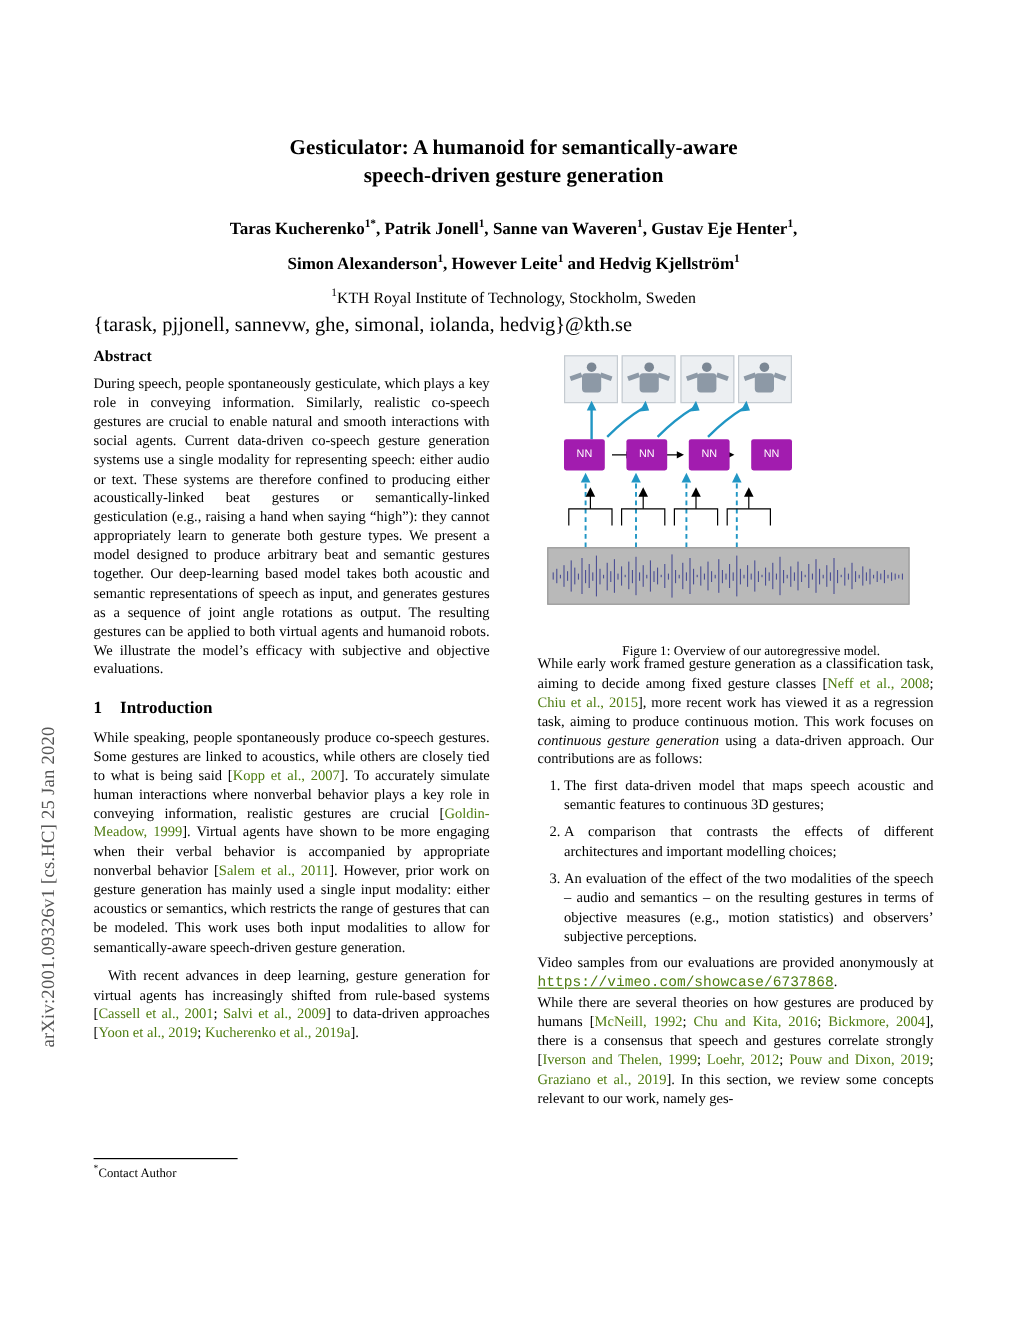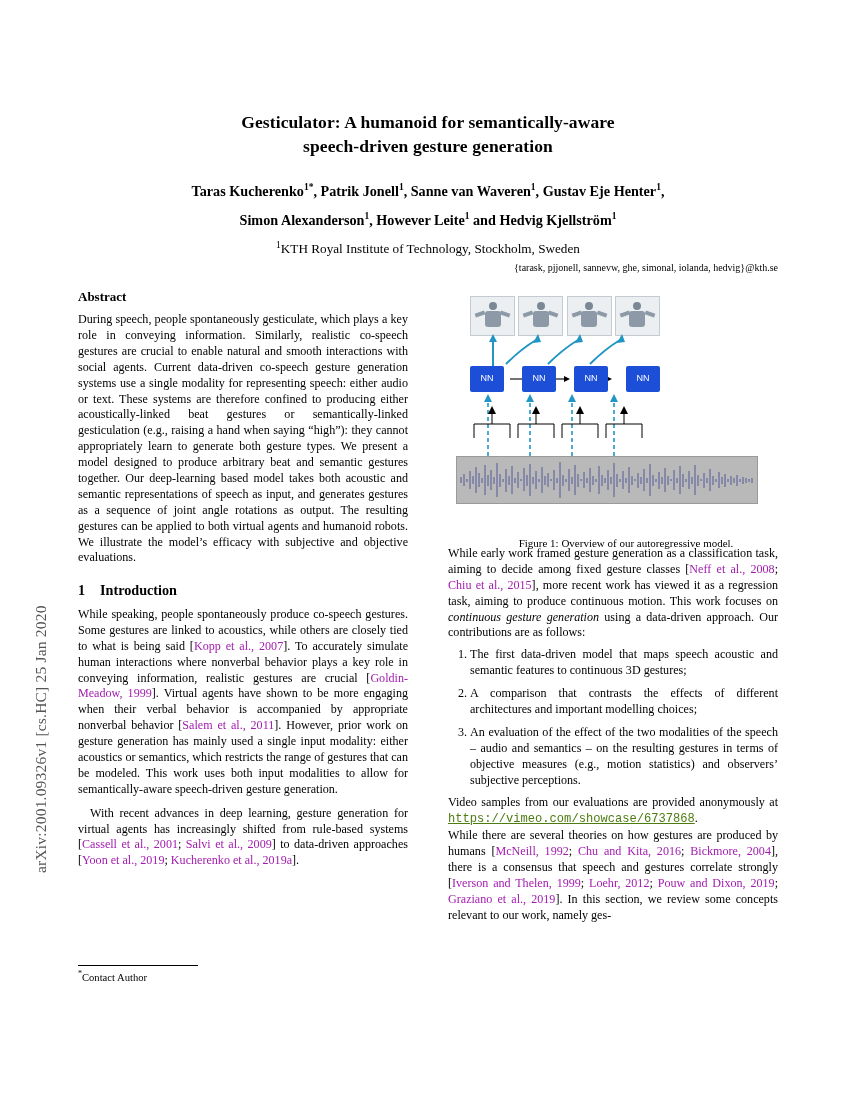--- a/index.html
+++ b/index.html
@@ -57,22 +57,22 @@
   }
   .authors sup { font-weight: bold; font-size: 9.5px; vertical-align: super;}
   .affil {
     text-align: center;
     font-size: 13.2px;
     line-height: 1.5;
     margin: 4px 0 0 0;
   }
   .affil sup { font-size: 9.5px; vertical-align: super; }
   .email {
-    text-align: right;
-    font-size: 10px;
+    text-align: left;
+    font-size: 17px;
     margin: 3px 0 0 0;
   }
 
   .columns {
     position: absolute;
     left: 78px;
     top: 288px;
     width: 700px;
     height: 700px;
   }
@@ -95,21 +95,21 @@
   }
   h2.secnum .num { display:inline-block; width: 22px; }
   .abstract-head {
     text-align: left;
     font-size: 13px;
     font-weight: bold;
     margin: 0 0 7px 0;
   }
   p { margin: 0 0 0 0; text-indent: 0; }
   p.ind { text-indent: 12px; }
-  .cite { color: #a21caf; }
+  .cite { color: #4d7c0f; }
   .link { color: #4d7c0f; font-family: Liberation Mono, monospace; }
   .it { font-style: italic; }
 
   ol.contrib {
     margin: 6px 0 6px 0;
     padding-left: 22px;
   }
   ol.contrib li {
     margin-bottom: 7px;
     text-align: justify;
@@ -168,21 +168,21 @@
 
   .nn-row {
     position: absolute;
     left: 22px; top: 78px;
     width: 190px;
     display: flex;
     justify-content: space-between;
   }
   .nn {
     width: 34px; height: 26px;
-    background: #1d4ed8;
+    background: #a21caf;
     color: #ffffff;
     font-family: "Liberation Sans", sans-serif;
     font-size: 9px;
     display: flex;
     align-items: center;
     justify-content: center;
     border-radius: 2px;
   }
   .audio-box {
     position: absolute;

